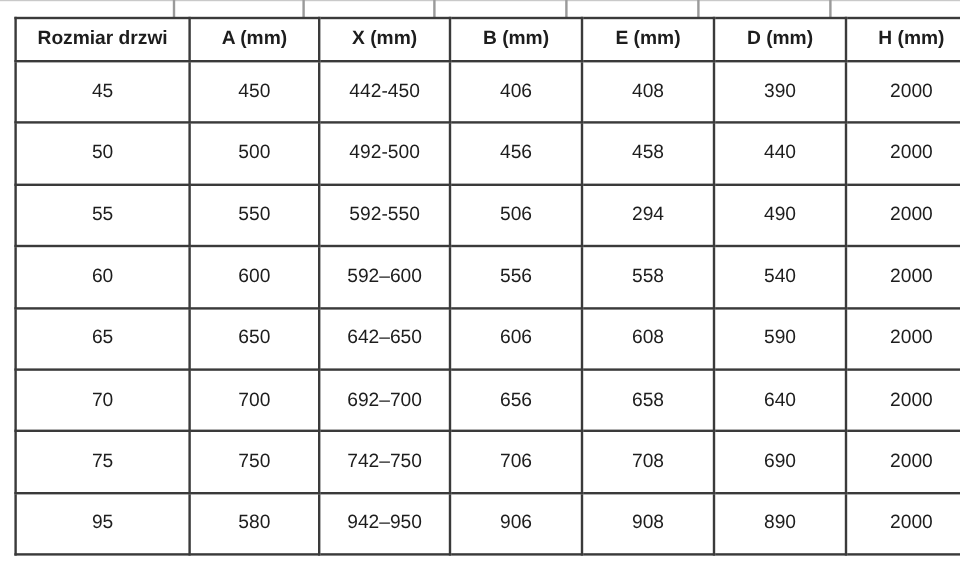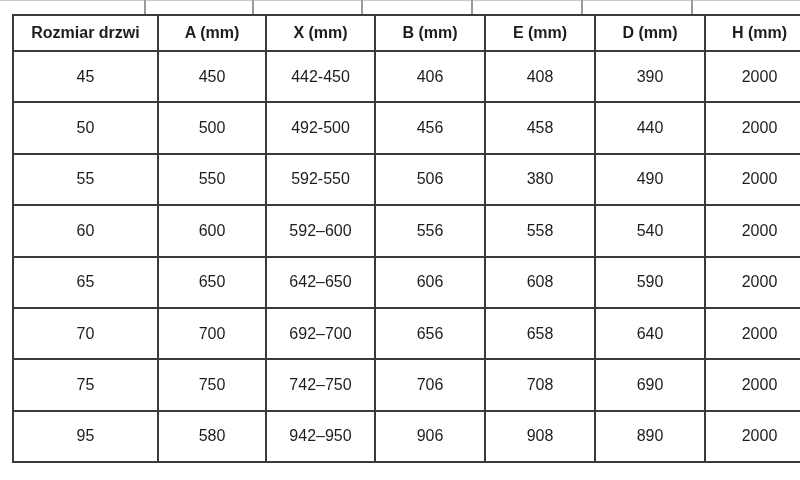--- a/index.html
+++ b/index.html
@@ -109,21 +109,21 @@
         <td>456</td>
         <td>458</td>
         <td>440</td>
         <td>2000</td>
       </tr>
       <tr>
         <td>55</td>
         <td>550</td>
         <td>592-550</td>
         <td>506</td>
-        <td>380</td>
+        <td>294</td>
         <td>490</td>
         <td>2000</td>
       </tr>
       <tr>
         <td>60</td>
         <td>600</td>
         <td>592–600</td>
         <td>556</td>
         <td>558</td>
         <td>540</td>

